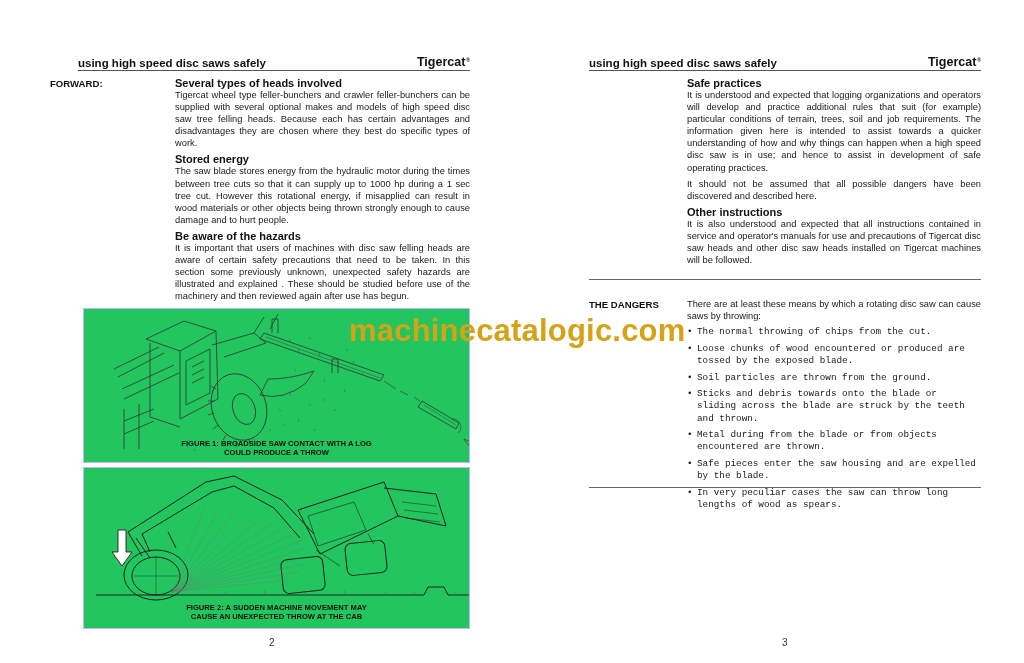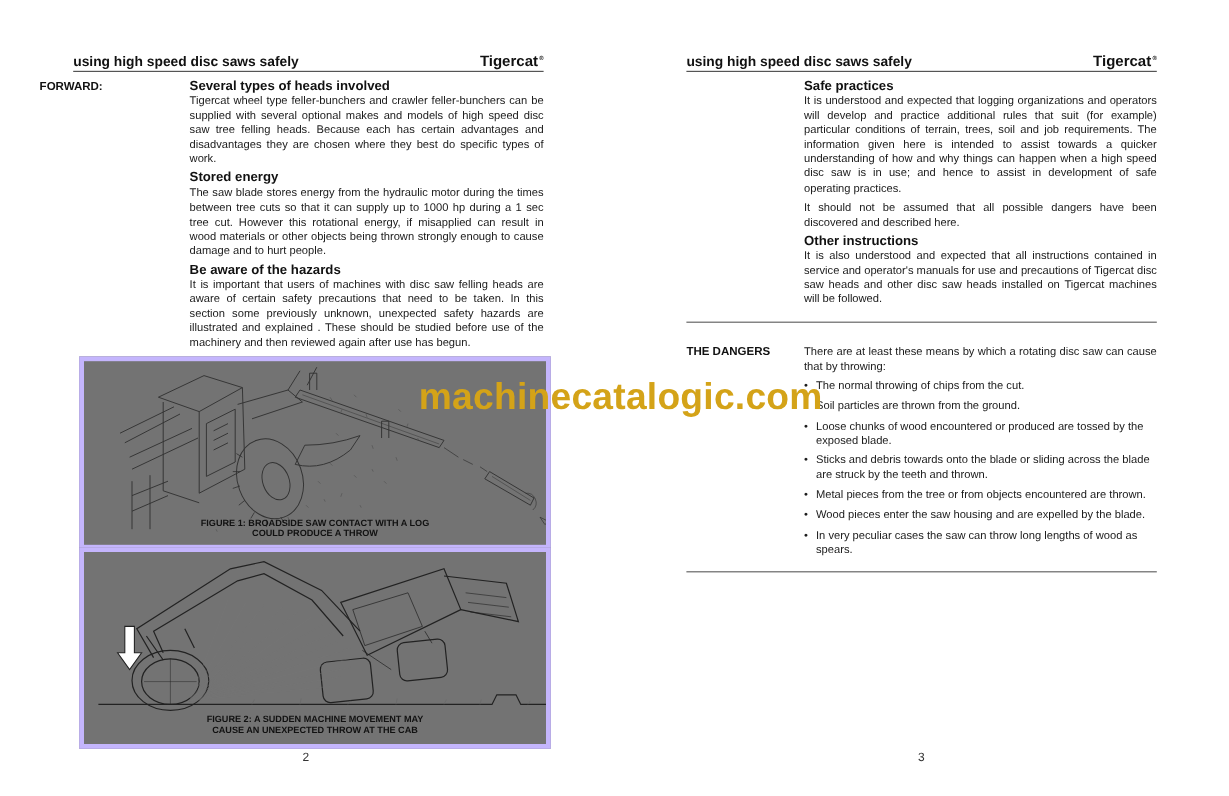--- a/index.html
+++ b/index.html
@@ -1,21 +1,21 @@
 <!DOCTYPE html>
 <html><head>
 <meta charset="utf-8">
 <style>
   html, body { margin: 0; padding: 0; }
   body {
     width: 1024px; height: 663px; position: relative; overflow: hidden;
     background: #ffffff; color: #1a1a1a;
     font-family: "Liberation Sans", "DejaVu Sans", sans-serif;
   }
-  .page { position: absolute; top: 0; height: 546px; }
+  .page { position: absolute; top: 11px; height: 546px; margin-left: 17px; }
   .page-left { left: 0; width: 512px; }
   .page-right { left: 512px; width: 512px; }
 
   .running-head {
     position: absolute; top: 43px; height: 15px;
     border-bottom: 1.5px solid #555;
     display: flex; justify-content: space-between; align-items: flex-end;
     font-weight: bold; font-size: 11.5px; color: #111;
     padding-bottom: 1px;
   }
@@ -34,30 +34,30 @@
   .text-col h3 {
     margin: 0; font-size: 11px; font-weight: bold; line-height: 12px; color: #111;
   }
   .text-col p { margin: 0 0 4px 0; }
   .text-col .section { margin-bottom: 4px; }
 
   .hr {
     position: absolute; height: 0; border-top: 1.5px solid #666;
   }
 
-  .bullets { list-style: none; margin: 4px 0 0 0; padding: 0; }
+  .bullets { list-style: none; margin: 4px 0 0 0; padding: 0; font-family: Liberation Mono, monospace; }
   .bullets li {
     position: relative; padding-left: 10px; margin-bottom: 4.6px; text-align: left;
   }
   .bullets li::before {
     content: "•"; position: absolute; left: 0; top: 0;
   }
 
   .figure-box {
-    position: absolute; border: 4px solid #c4b5fd; background: #737373;
+    position: absolute; border: 1px solid #c4b5fd; background: #22c55e;
   }
   .figure-box svg { position: absolute; left: 0; top: 0; }
   .caption {
     position: absolute; left: 0; right: 0; text-align: center;
     font-weight: bold; font-size: 7.6px; line-height: 9px; color: #111;
     text-transform: uppercase;
   }
   .page-number {
     position: absolute; top: 626px; font-size: 10px; color: #333;
   }
@@ -201,28 +201,28 @@
       <h3>Other instructions</h3>
       <p>It is also understood and expected that all instructions contained in service and operator's manuals for use and precautions of Tigercat disc saw heads and other disc saw heads installed on Tigercat machines will be followed.</p>
     </div>
   </div>
 
   <div class="hr" style="left:60px; width:392px; top:268px;"></div>
 
   <div class="side-label" style="left:60px; top:288px;">THE DANGERS</div>
 
   <div class="text-col" style="left:158px; top:287px; width:294px;">
-    <p style="margin-bottom:0;">There are at least these means by which a rotating disc saw can cause that by throwing:</p>
+    <p style="margin-bottom:0;">There are at least these means by which a rotating disc saw can cause saws by throwing:</p>
     <ul class="bullets">
       <li>The normal throwing of chips from the cut.</li>
+      <li>Loose chunks of wood encountered or produced are tossed by the exposed blade.</li>
       <li>Soil particles are thrown from the ground.</li>
-      <li>Loose chunks of wood encountered or produced are tossed by the exposed blade.</li>
       <li>Sticks and debris towards onto the blade or sliding across the blade are struck by the teeth and thrown.</li>
-      <li>Metal pieces from the tree or from objects encountered are thrown.</li>
-      <li>Wood pieces enter the saw housing and are expelled by the blade.</li>
+      <li>Metal during from the blade or from objects encountered are thrown.</li>
+      <li>Safe pieces enter the saw housing and are expelled by the blade.</li>
       <li>In very peculiar cases the saw can throw long lengths of wood as spears.</li>
     </ul>
   </div>
 
   <div class="hr" style="left:60px; width:392px; top:476px;"></div>
 
   <div class="page-number" style="left:253px;">3</div>
 </div>
 
 <div class="watermark">machinecatalogic.com</div>

